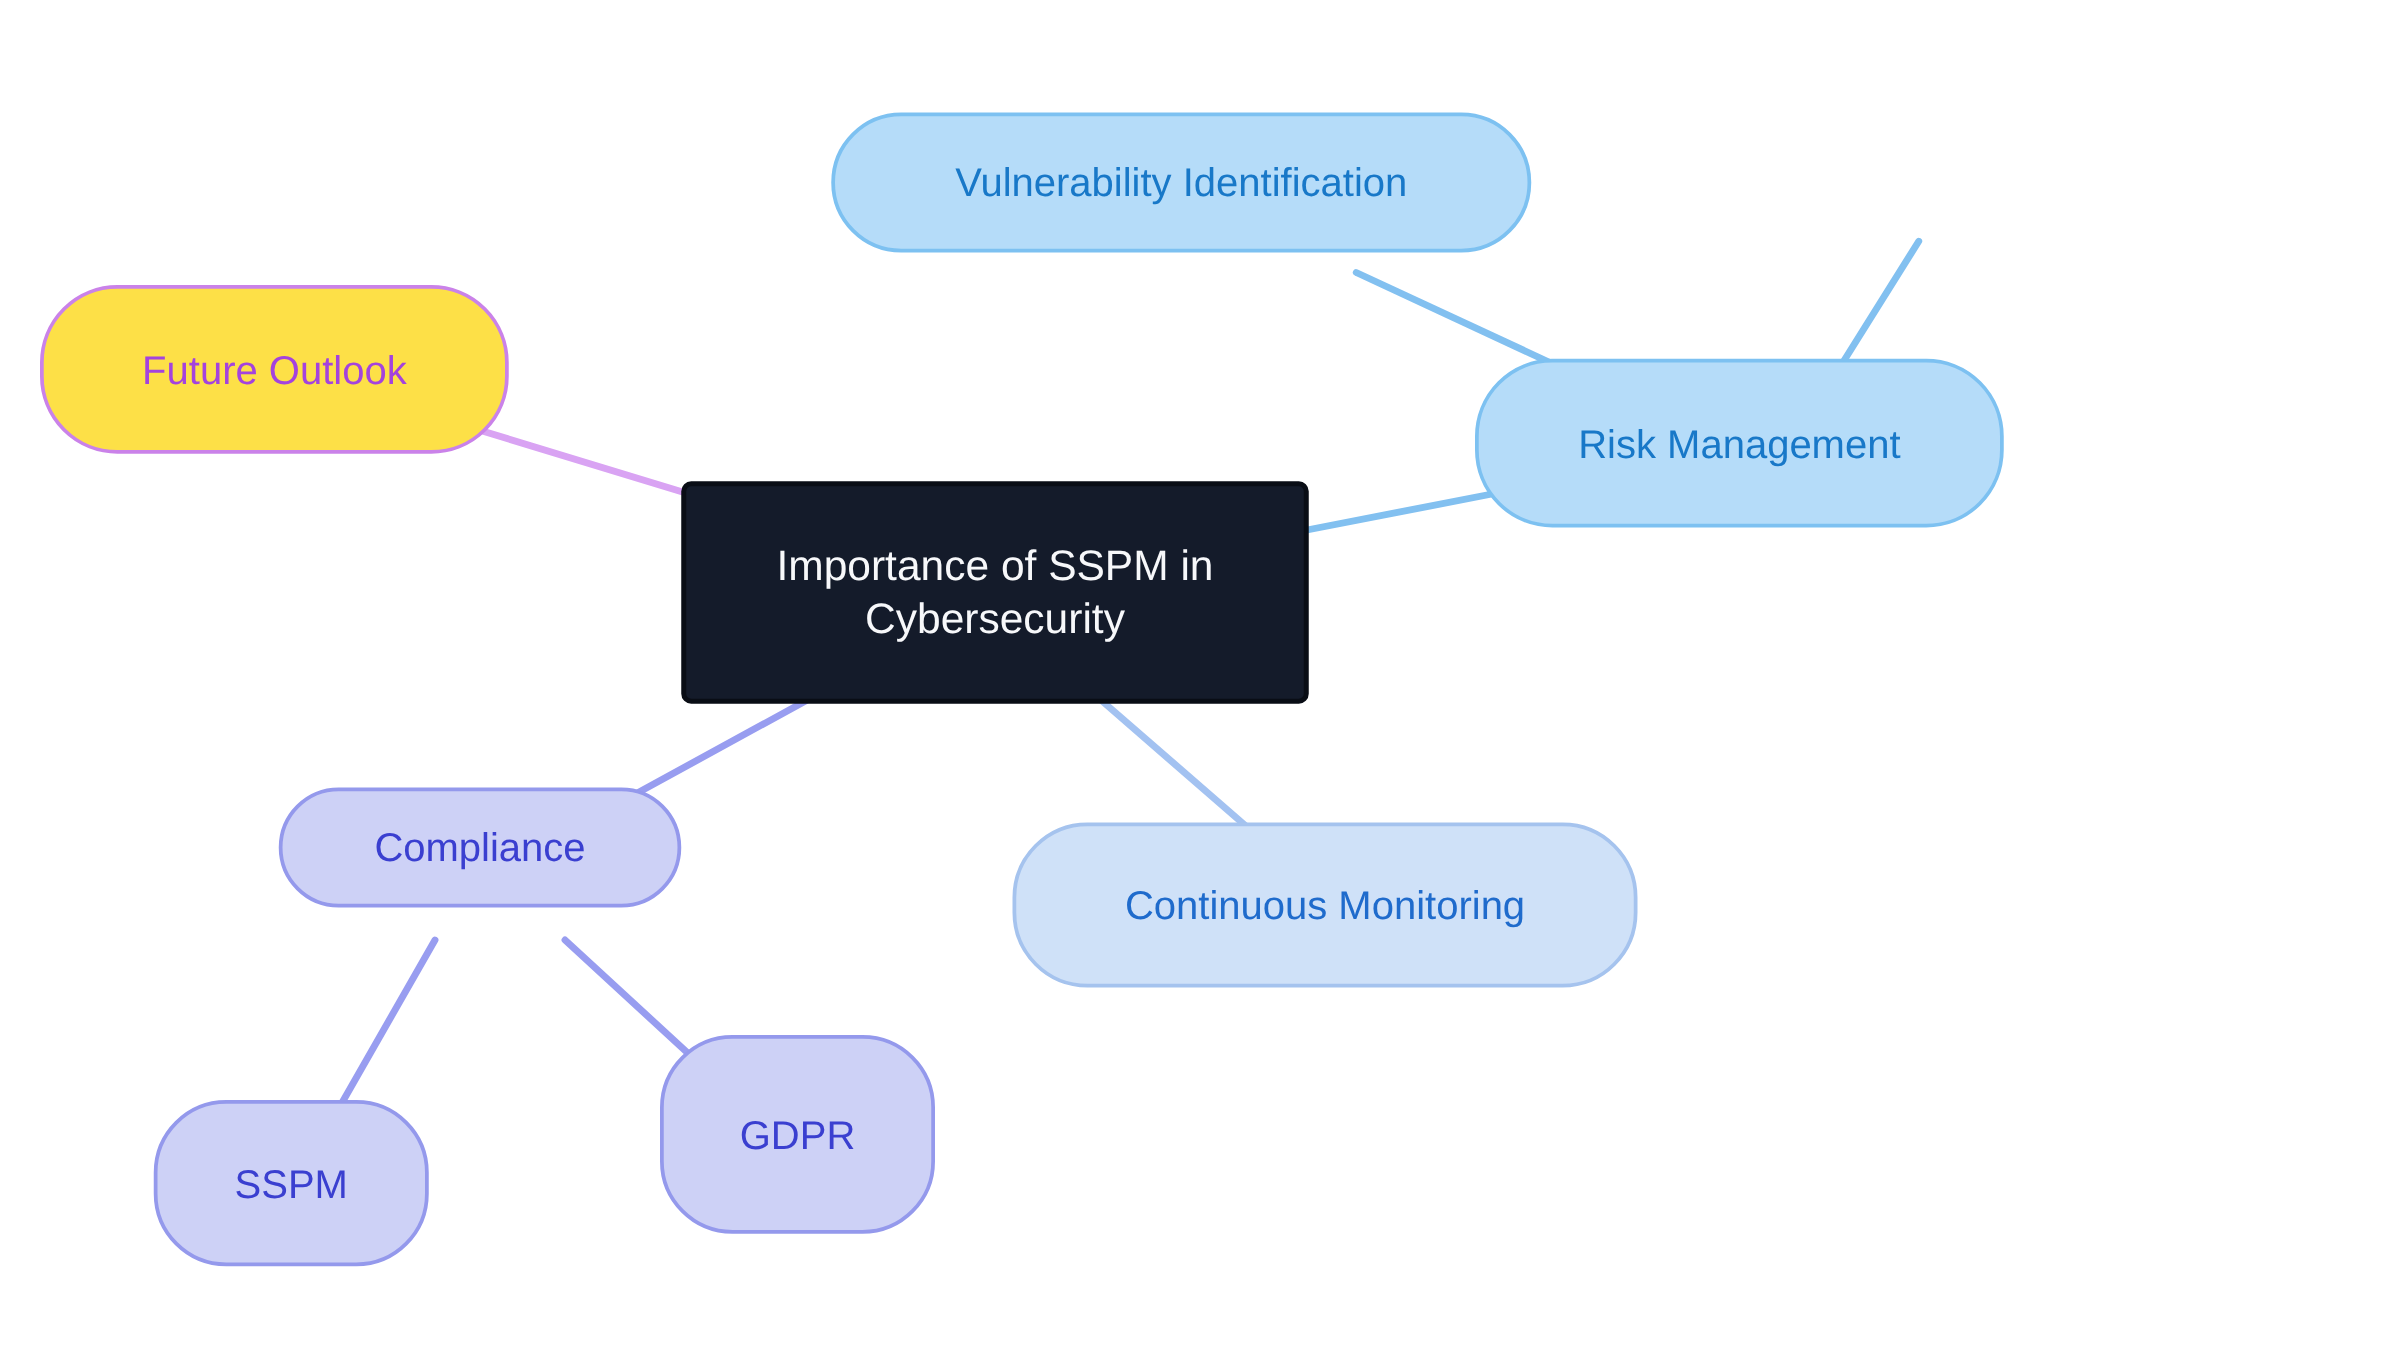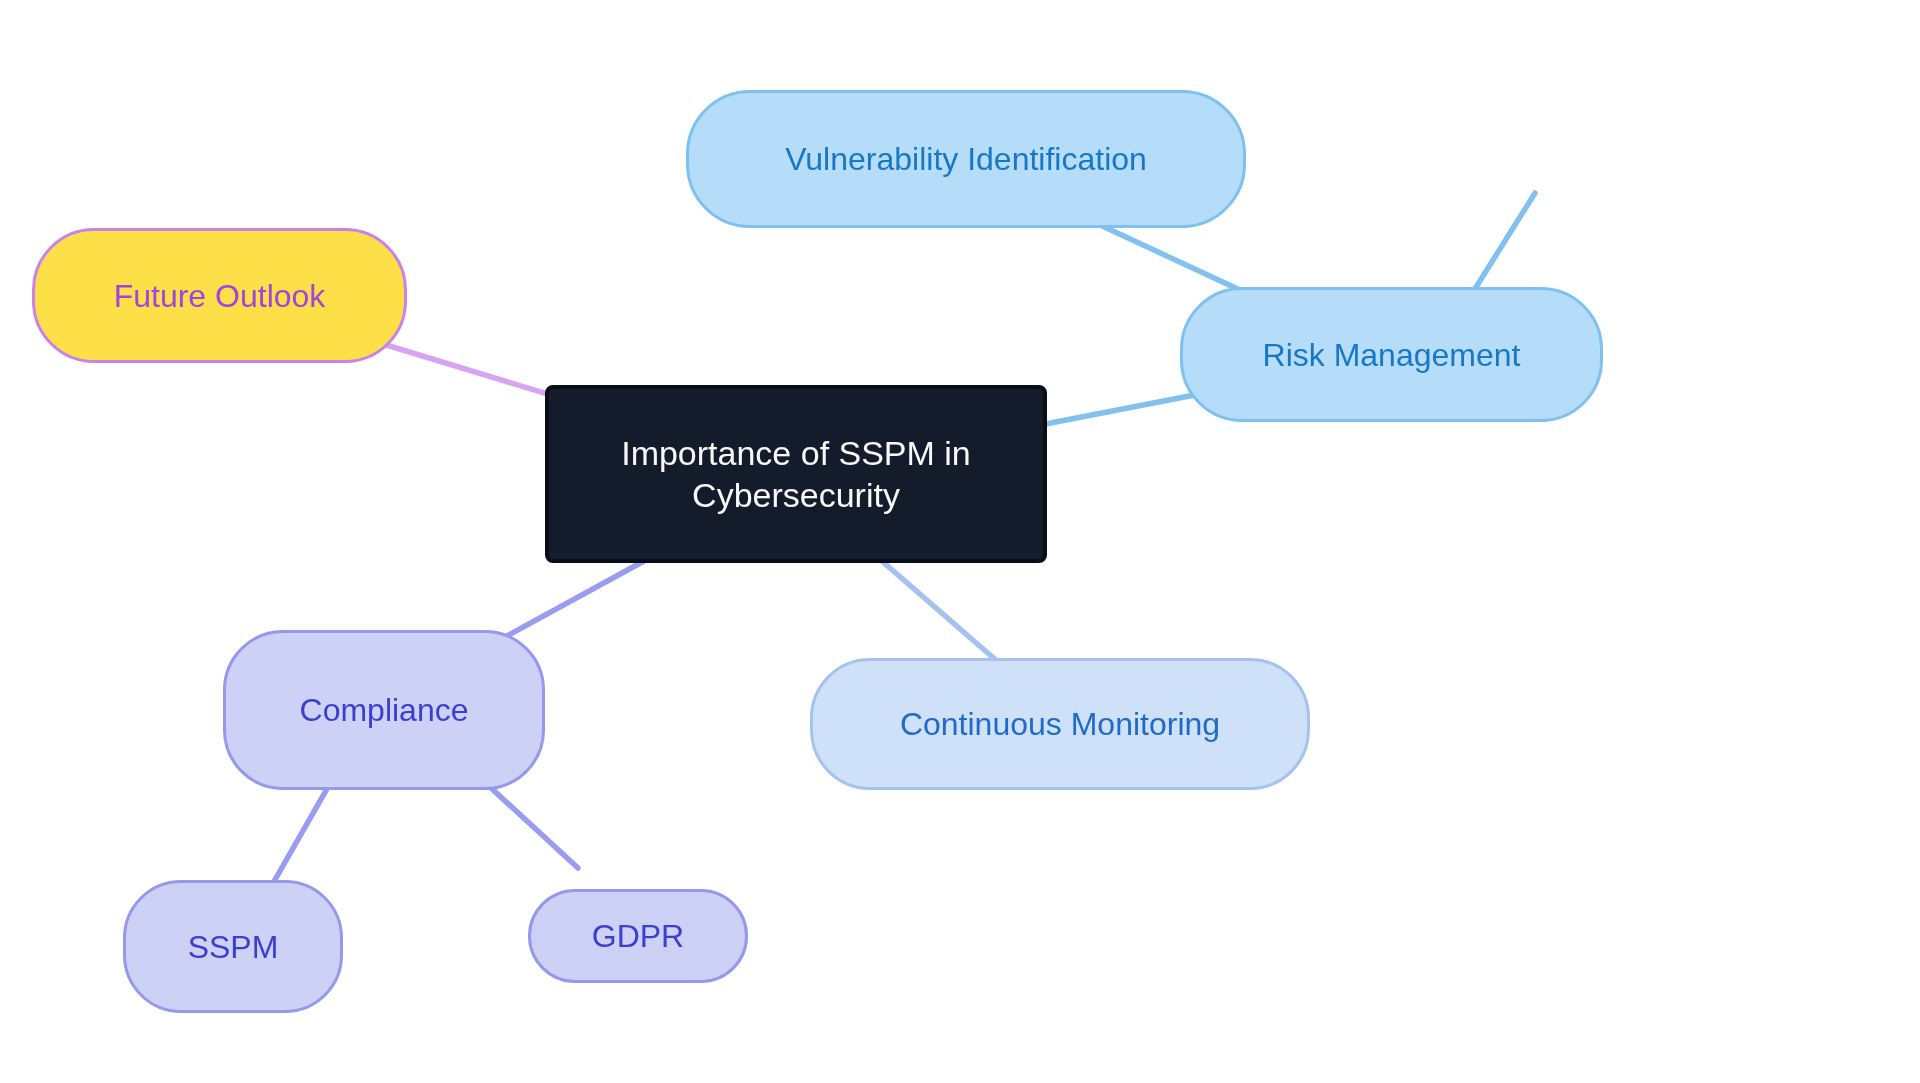--- a/index.html
+++ b/index.html
@@ -52,42 +52,42 @@
     color: #A443DD;
     font-size: 32px;
   }
   
   .blue {
     background: #B5DCF9;
     border: 3px solid #7DC1F1;
     color: #1878C8;
     font-size: 32px;
   }
-  .n-vulnerability { left: 686px; top: 90px;  width: 560px; height: 138px; border-radius: 64px; }
+  .n-vulnerability { left: 665px; top: 90px;  width: 560px; height: 112px; border-radius: 64px; }
   .n-incident      { left: 1450px; top: 58px; width: 440px; height: 142px; border-radius: 64px; }
   .n-risk          { left: 1180px; top: 287px; width: 423px; height: 135px; border-radius: 62px; justify-content: center; }
   
   .n-continuous {
     left: 810px; top: 658px; width: 500px; height: 132px;
     background: #CFE1F8;
     border: 3px solid #A5C3EE;
     border-radius: 60px;
     color: #1F6BCC;
     font-size: 32px;
   }
   
   .lavender {
     background: #CDD1F6;
     border: 3px solid #9499EC;
     color: #3A3FD0;
     font-size: 32px;
   }
-  .n-compliance { left: 223px; top: 630px; width: 322px; height: 160px; border-radius: 60px; }
+  .n-compliance { left: 223px; top: 630px; width: 322px; height: 96px; border-radius: 60px; }
   .n-ccpa       { left: 123px; top: 880px; width: 220px; height: 133px; border-radius: 58px; }
-  .n-gdpr       { left: 528px; top: 889px; width: 220px; height: 94px; border-radius: 58px; }
+  .n-gdpr       { left: 528px; top: 828px; width: 220px; height: 159px; border-radius: 58px; }
 
   .label { pointer-events: none; }
 </style>
 </head>
 <body>
 
 <div class="canvas">
 
   <svg class="edges" viewBox="0 0 1920 1083" xmlns="http://www.w3.org/2000/svg">
     <line x1="370" y1="340" x2="600" y2="410" stroke="#D9A3F3" stroke-width="5.5" stroke-linecap="round"></line>

